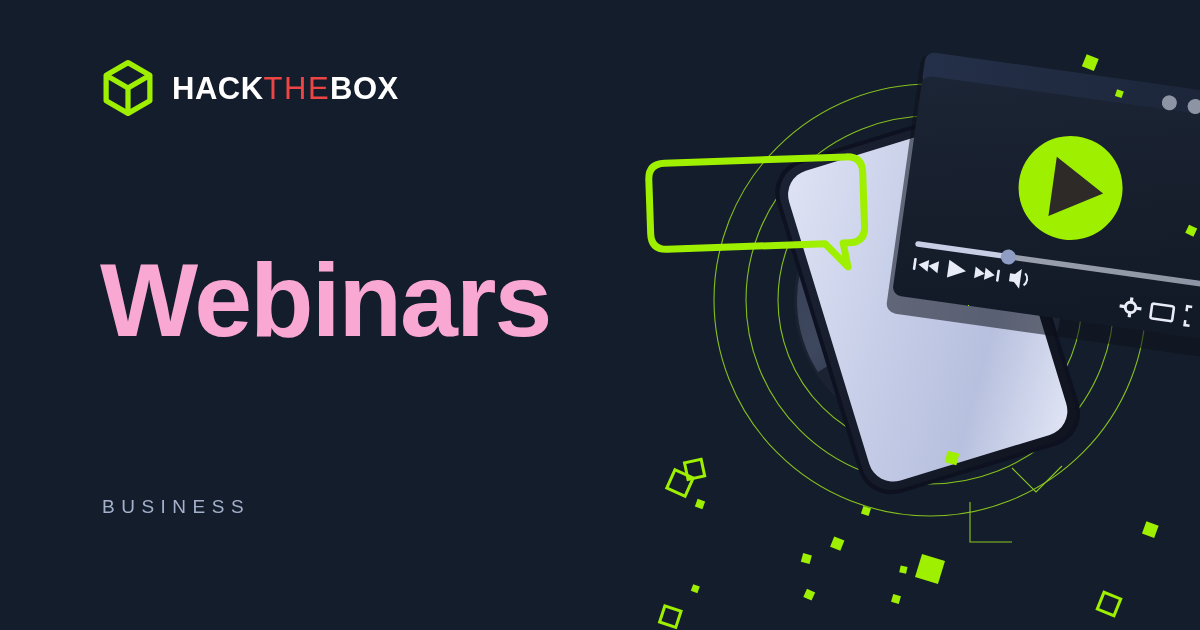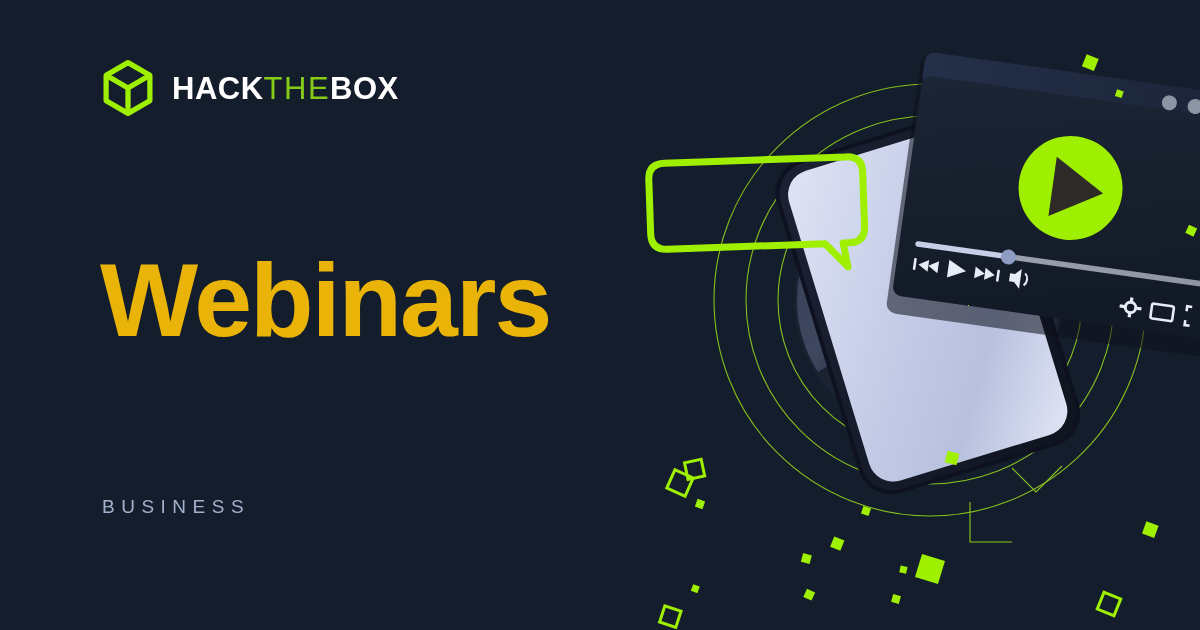--- a/index.html
+++ b/index.html
@@ -9,26 +9,26 @@
     font-family:"Liberation Sans","DejaVu Sans",sans-serif;
     -webkit-font-smoothing:antialiased;
   }
   .stage{position:relative;width:1200px;height:630px;overflow:hidden;background:#141d2b;}
 
   
   .logo{position:absolute;left:100px;top:60px;display:flex;align-items:center;gap:16px;}
   .logo-cube{width:56px;height:56px;display:block;}
   .logo-word{font-size:31px;letter-spacing:.5px;line-height:1;white-space:nowrap;display:flex;align-items:baseline;}
   .lw-b{font-weight:bold;color:#ffffff;}
-  .lw-l{font-weight:300;color:#84cc16;letter-spacing:1.5px;}
+  .lw-l{font-weight:300;color:#ef4444;letter-spacing:1.5px;}
 
   
   .title{
     position:absolute;left:100px;top:243px;
-    font-size:104px;font-weight:bold;color:#eab308;
+    font-size:104px;font-weight:bold;color:#f9a8d4;
     letter-spacing:-2px;line-height:1.1;margin:0;
   }
 
   
   .kicker{
     position:absolute;left:102px;top:496px;
     font-size:19px;font-weight:500;color:#a4b1cd;
     letter-spacing:6.5px;
   }
 

